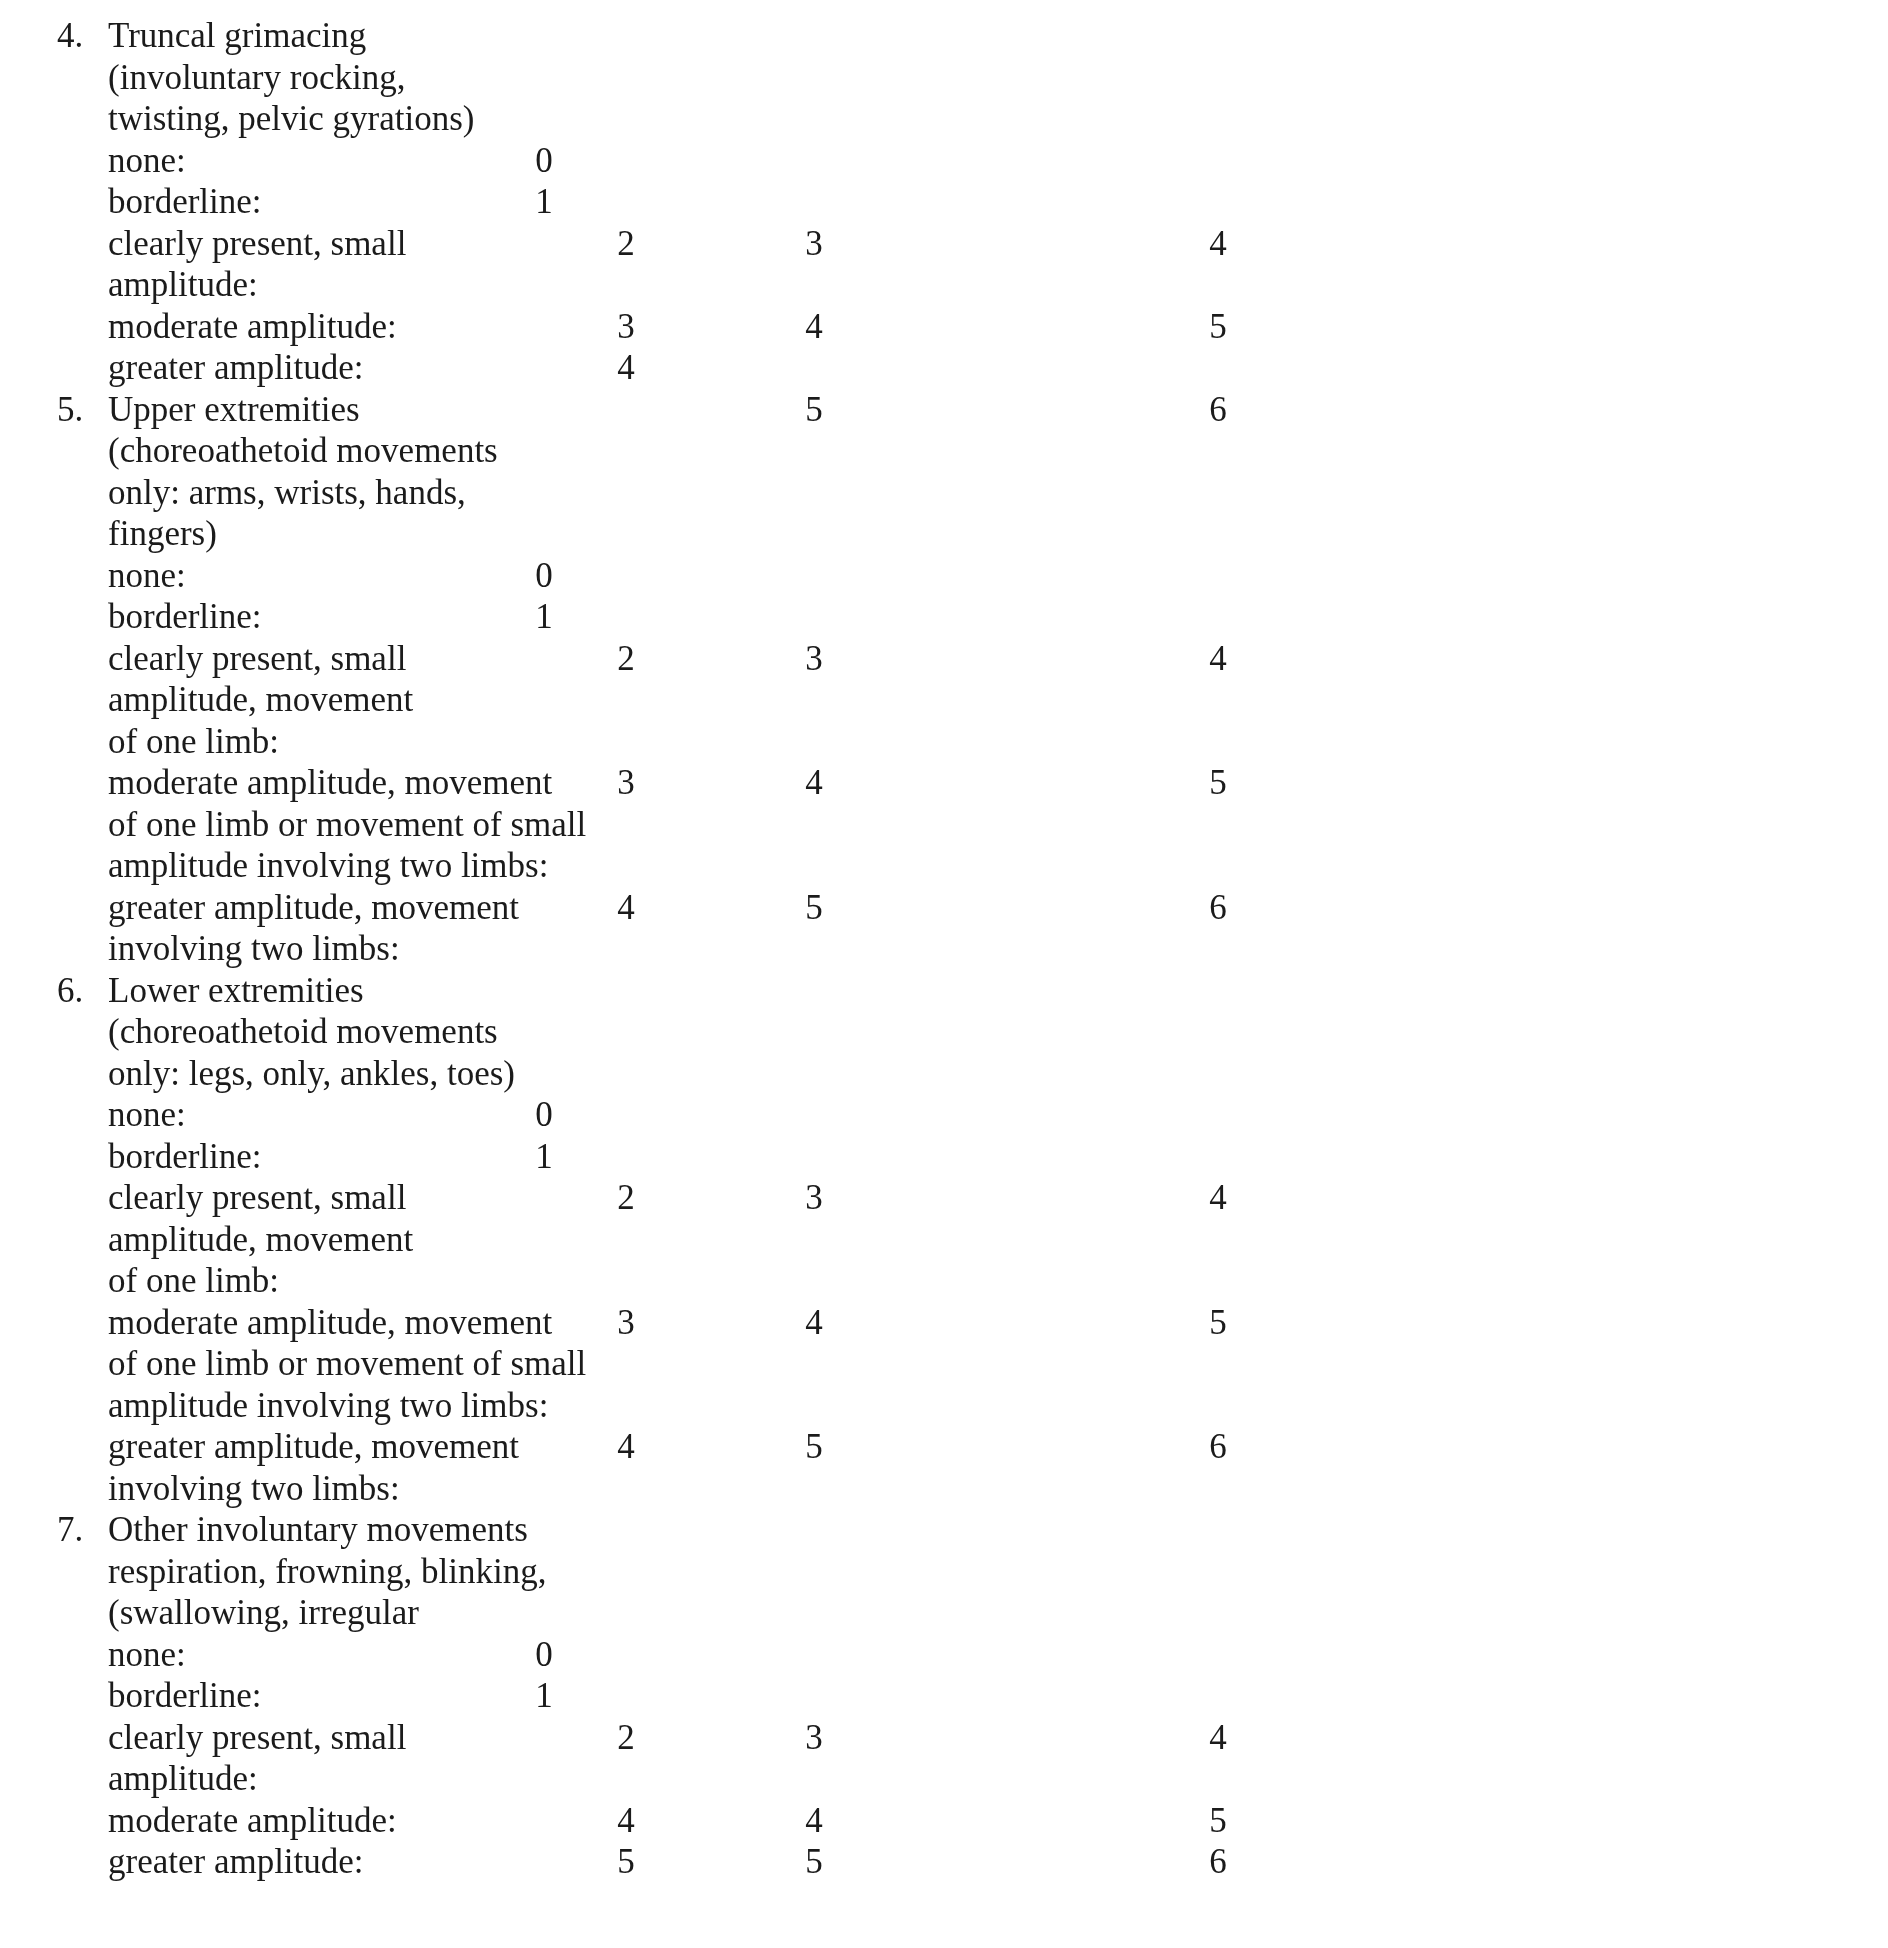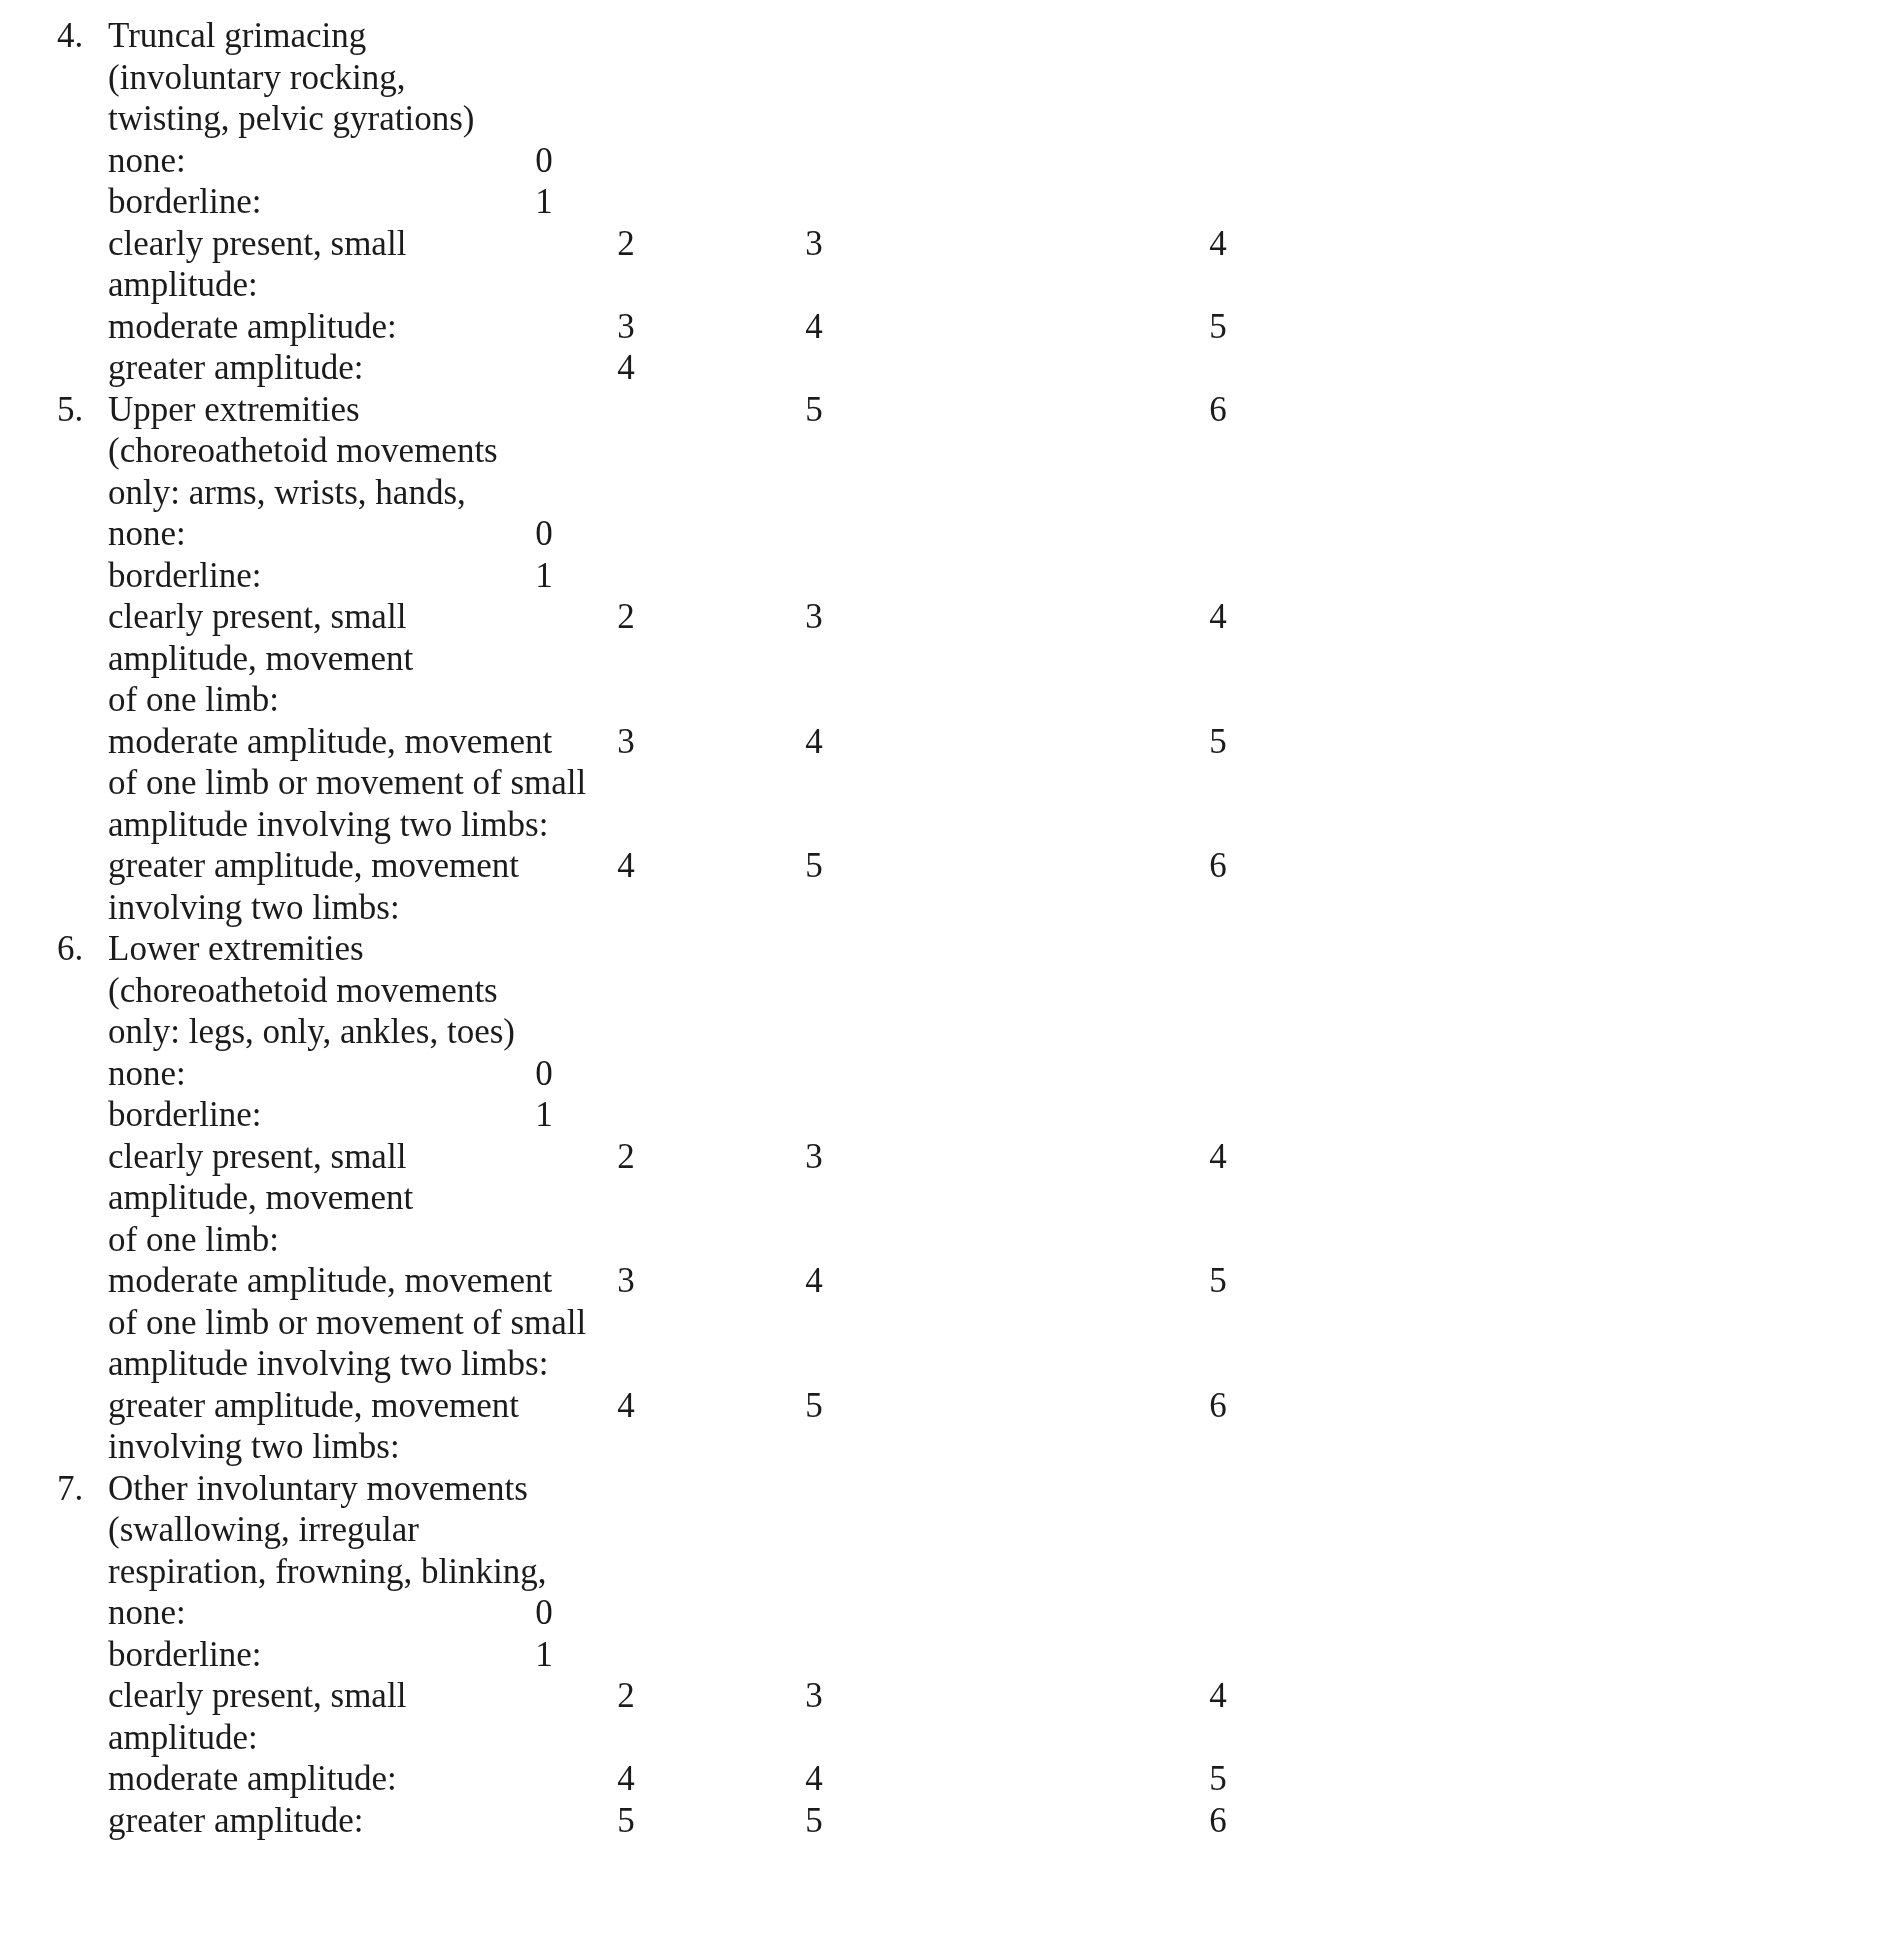--- a/index.html
+++ b/index.html
@@ -89,20 +89,23 @@
       <span class="v v3">5</span>
       <span class="v v4">6</span>
     </div>
     <div class="line">
       <span class="text">(choreoathetoid movements</span>
     </div>
     <div class="line">
       <span class="text">only: arms, wrists, hands,</span>
     </div>
     <div class="line">
+      <span class="text">fingers)</span>
+    </div>
+    <div class="line">
       <span class="text">none:</span>
       <span class="v v1">0</span>
     </div>
     <div class="line">
       <span class="text">borderline:</span>
       <span class="v v1">1</span>
     </div>
     <div class="line">
       <span class="text">clearly present, small</span>
       <span class="v v2">2</span>
@@ -185,24 +188,24 @@
       <span class="v v4">6</span>
     </div>
     <div class="line">
       <span class="text">involving two limbs:</span>
     </div>
     <div class="line">
       <span class="marker">7.</span>
       <span class="text">Other involuntary movements</span>
     </div>
     <div class="line">
+      <span class="text">respiration, frowning, blinking,</span>
+    </div>
+    <div class="line">
       <span class="text">(swallowing, irregular</span>
-    </div>
-    <div class="line">
-      <span class="text">respiration, frowning, blinking,</span>
     </div>
     <div class="line">
       <span class="text">none:</span>
       <span class="v v1">0</span>
     </div>
     <div class="line">
       <span class="text">borderline:</span>
       <span class="v v1">1</span>
     </div>
     <div class="line">

